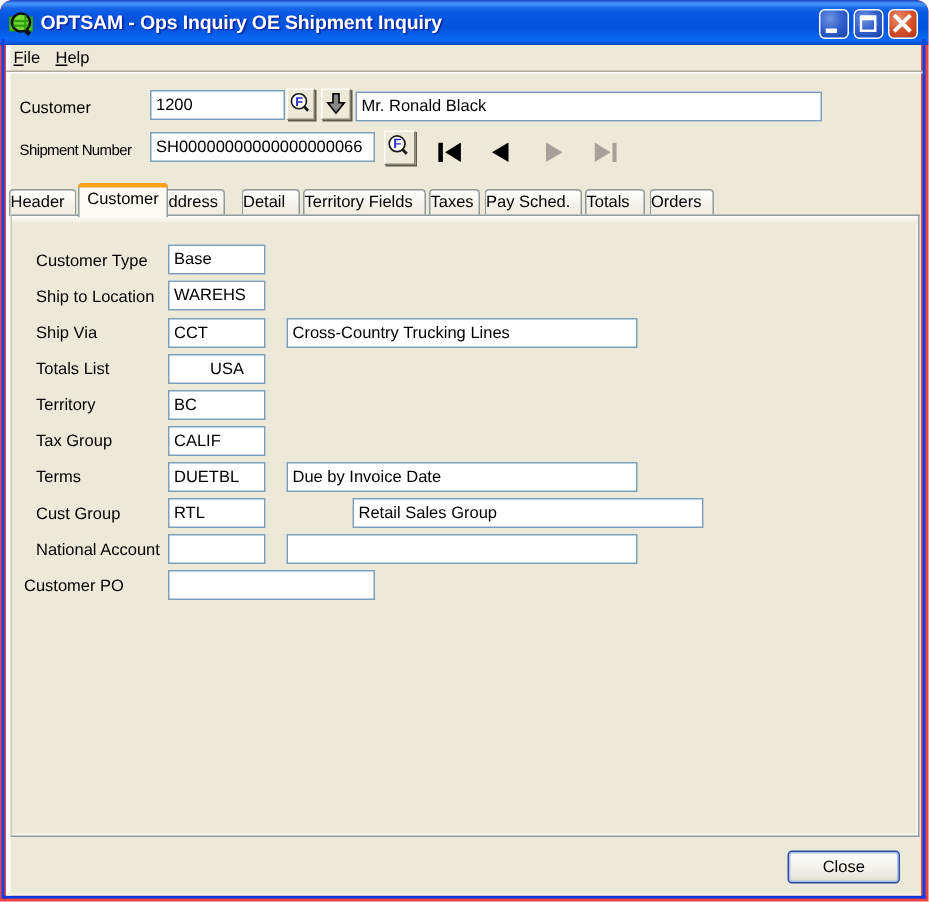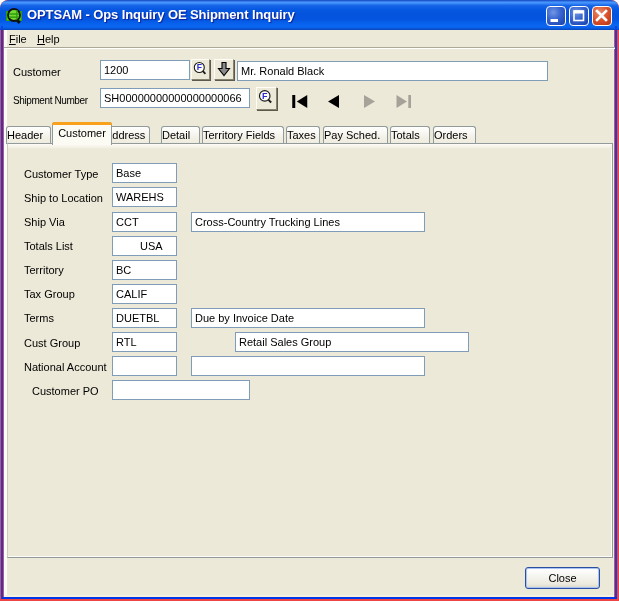--- a/index.html
+++ b/index.html
@@ -204,18 +204,18 @@
     <div class="fld" style="left:187px; top:277.9px; width:234px; height:20px;">Due by Invoice Date</div>
 
     <div class="lbl" style="left:20px; top:306.5px;">Cust Group</div>
     <div class="fld" style="left:108px; top:302px; width:65px; height:20px;">RTL</div>
     <div class="fld" style="left:187px; top:302px; width:234px; height:20px;margin-left:44px;">Retail Sales Group</div>
 
     <div class="lbl" style="left:20px; top:330.6px;">National Account</div>
     <div class="fld" style="left:108px; top:326.1px; width:65px; height:20px;"></div>
     <div class="fld" style="left:187px; top:326.1px; width:234px; height:20px;"></div>
 
-    <div class="lbl" style="left:28px; top:354.7px;text-align:right;">Customer PO</div>
+    <div class="lbl" style="left:12px; top:354.7px;text-align:right;">Customer PO</div>
     <div class="fld" style="left:108px; top:350.2px; width:138px; height:20px;"></div>
 
     <div id="closebtn">Close</div>
   </div>
 </div>
 
 </body></html>

